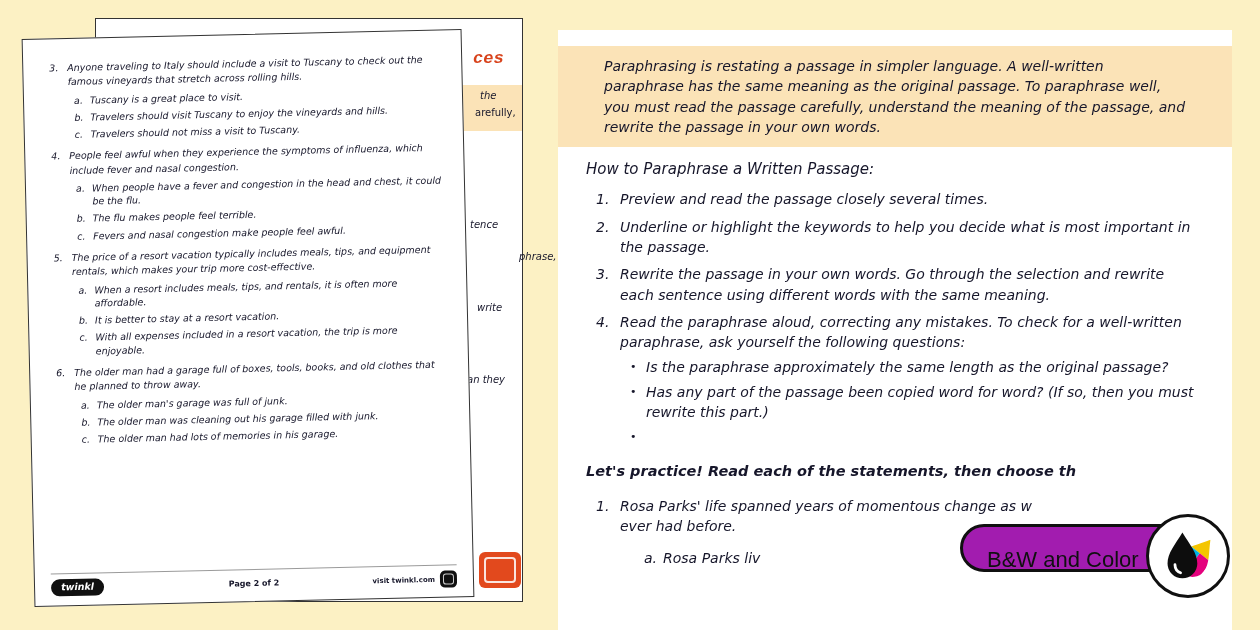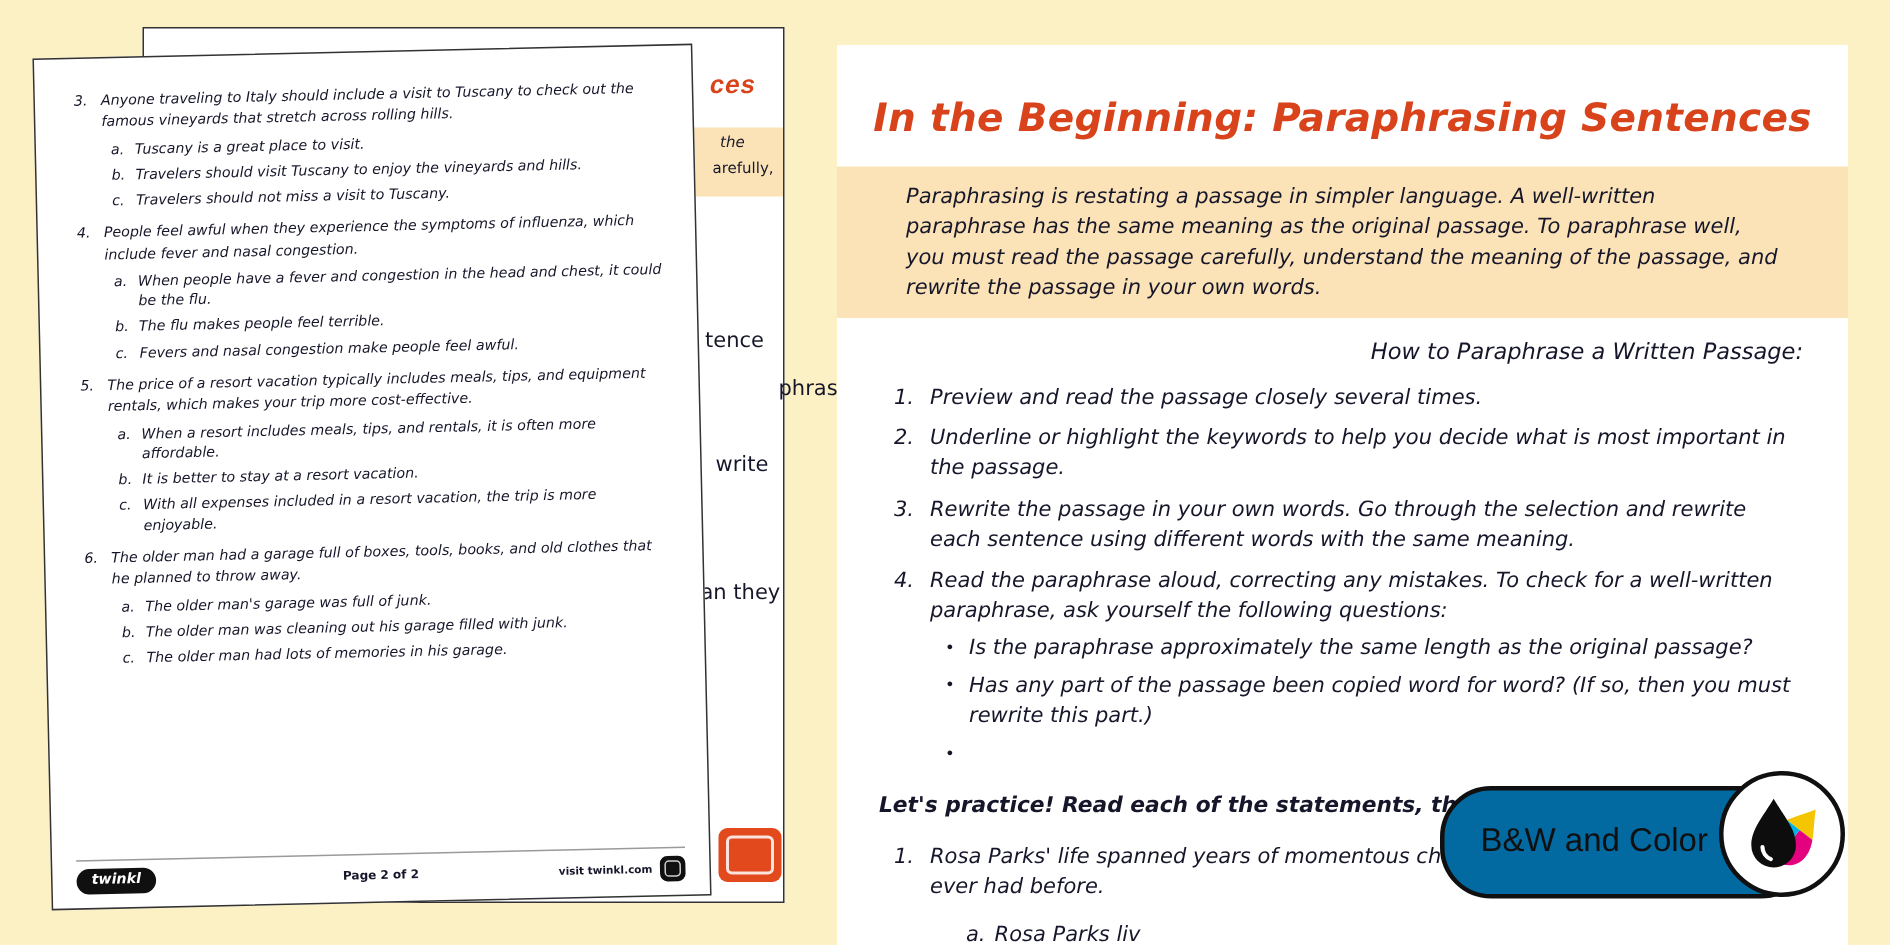--- a/index.html
+++ b/index.html
@@ -17,25 +17,25 @@
     position:absolute; left:95px; top:18px; width:428px; height:584px;
     background:#fff; border:1.5px solid #333; z-index:1;
   }
   .back-title-frag {
     position:absolute; left:377px; top:30px;
     color:#d8431c; font-weight:bold; font-style:italic; font-size:17px;font-family:Liberation Mono, monospace;
   }
   .back-peach { position:absolute; left:0; top:66px; width:100%; height:46px; background:#fbe3b7; }
   .bp-frag0 { position:absolute; left:384px; top:71px; font-size:10px; font-style:italic; }
   .bp-frag1 { position:absolute; left:379px; top:88px; font-size:10px; }
-  .edge-frag { position:absolute; font-size:14px; white-space:nowrap; }
+  .edge-frag { position:absolute; font-size:10px; font-style:italic; white-space:nowrap; }
   .ef-0 { left:374px; top:200px; }
   .ef-1 { left:375px; top:232px;margin-left:48px; }
   .ef-2 { left:381px; top:283px; }
-  .ef-3 { left:371px; top:368px; }
+  .ef-3 { left:371px; top:355px; }
   .back-stamp {
     position:absolute; left:383px; top:533px; width:42px; height:36px;
     background:#e2491d; border-radius:6px;
   }
   .back-stamp-inner {
     position:absolute; inset:5px; border:2px solid rgba(255,255,255,.85); border-radius:4px;
   }
 
   
   .front-page {
@@ -74,39 +74,39 @@
   }
   .rp-title {
     margin-top:34px; text-align:center; color:#d8431c;
     font-weight:bold; font-size:26px; line-height:1.2; letter-spacing:.2px;
   }
   .rp-intro {
     margin-top:16px; background:#fbe3b7; padding:10px 46px;
     font-size:14px; line-height:1.45;
   }
   .rp-body { padding:0 30px 0 28px; }
-  .rp-howto { margin-top:12px; font-size:15px; line-height:1.35;text-align:right; }
+  .rp-howto { margin-top:12px; font-size:15px; line-height:1.35; }
   .rp-steps { margin-top:10px; }
   .step { display:flex; font-size:14px; line-height:1.45; margin-bottom:7px; }
   .step:last-child { margin-bottom:4px; }
   .step-num { flex:none; width:24px; margin-left:10px; }
   .step-text { flex:1; }
   .rp-bullets { margin-left:44px; }
   .bullet-row { display:flex; font-size:14px; line-height:1.45; margin-bottom:5px; }
   .bullet-mark { flex:none; width:16px; font-size:11px; padding-top:2px; }
   .rp-practice { margin-top:16px; font-weight:bold; font-size:14.5px; line-height:1.4; }
   .practice-item { margin-top:14px; }
   .practice-row { display:flex; font-size:14px; line-height:1.45; }
   .practice-choice { display:flex; gap:6px; margin:12px 0 0 58px; font-size:14px; line-height:1.45; }
 
   
   .badge-wrap { position:absolute; left:960px; top:518px; width:276px; height:80px; z-index:5; }
   .badge-pill {
-    position:absolute; left:0; top:6px; width:248px; height:75px;
-    background:#0369a1; border:3px solid #101010; border-radius:34px;
+    position:absolute; left:0; top:6px; width:248px; height:48px;
+    background:#a21caf; border:3px solid #101010; border-radius:34px;
   }
   .badge-label {
     position:absolute; left:24px; top:20px; font-size:22px; color:#101010;
     font-family:"Liberation Sans", sans-serif; white-space:nowrap;
   }
   .badge-circle {
     position:absolute; left:186px; top:-4px; width:84px; height:84px;
     background:#fff; border:3px solid #101010; border-radius:50%;
     display:flex; align-items:center; justify-content:center;
   }
@@ -212,21 +212,20 @@
     </div>
     <div class="footer-center">Page 2 of 2</div>
     <div class="footer-right">
       <span>visit twinkl.com</span>
       <span class="footer-stamp"></span>
     </div>
   </div>
 </div>
 
 <div class="right-page">
-  <div class="rp-title">In the Beginning: Paraphrasing Sentences</div>
 
   <div class="rp-intro">Paraphrasing is restating a passage in simpler language. A well-written paraphrase has the same meaning as the original passage. To paraphrase well, you must read the passage carefully, understand the meaning of the passage, and rewrite the passage in your own words.</div>
 
   <div class="rp-body">
     <div class="rp-howto">How to Paraphrase a Written Passage:</div>
 
     <div class="rp-steps">
       <div class="step">
         <span class="step-num">1.</span>
         <span class="step-text">Preview and read the passage closely several times.</span>

